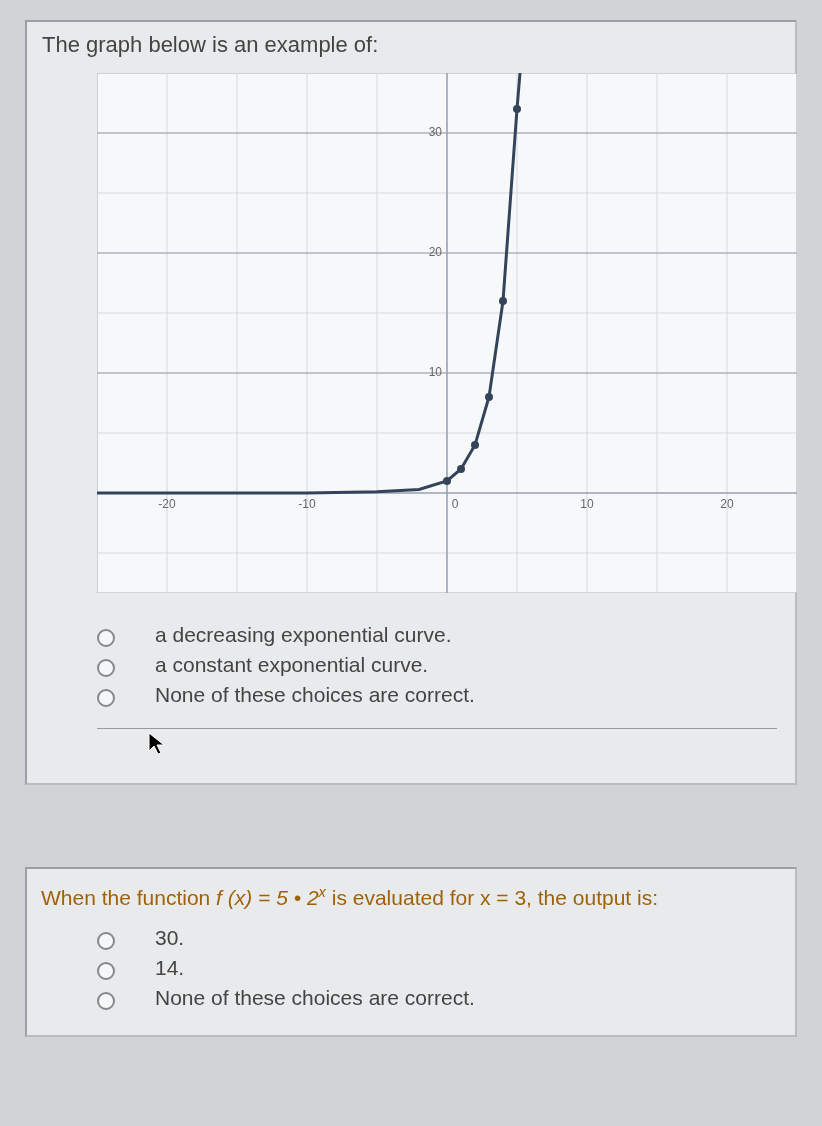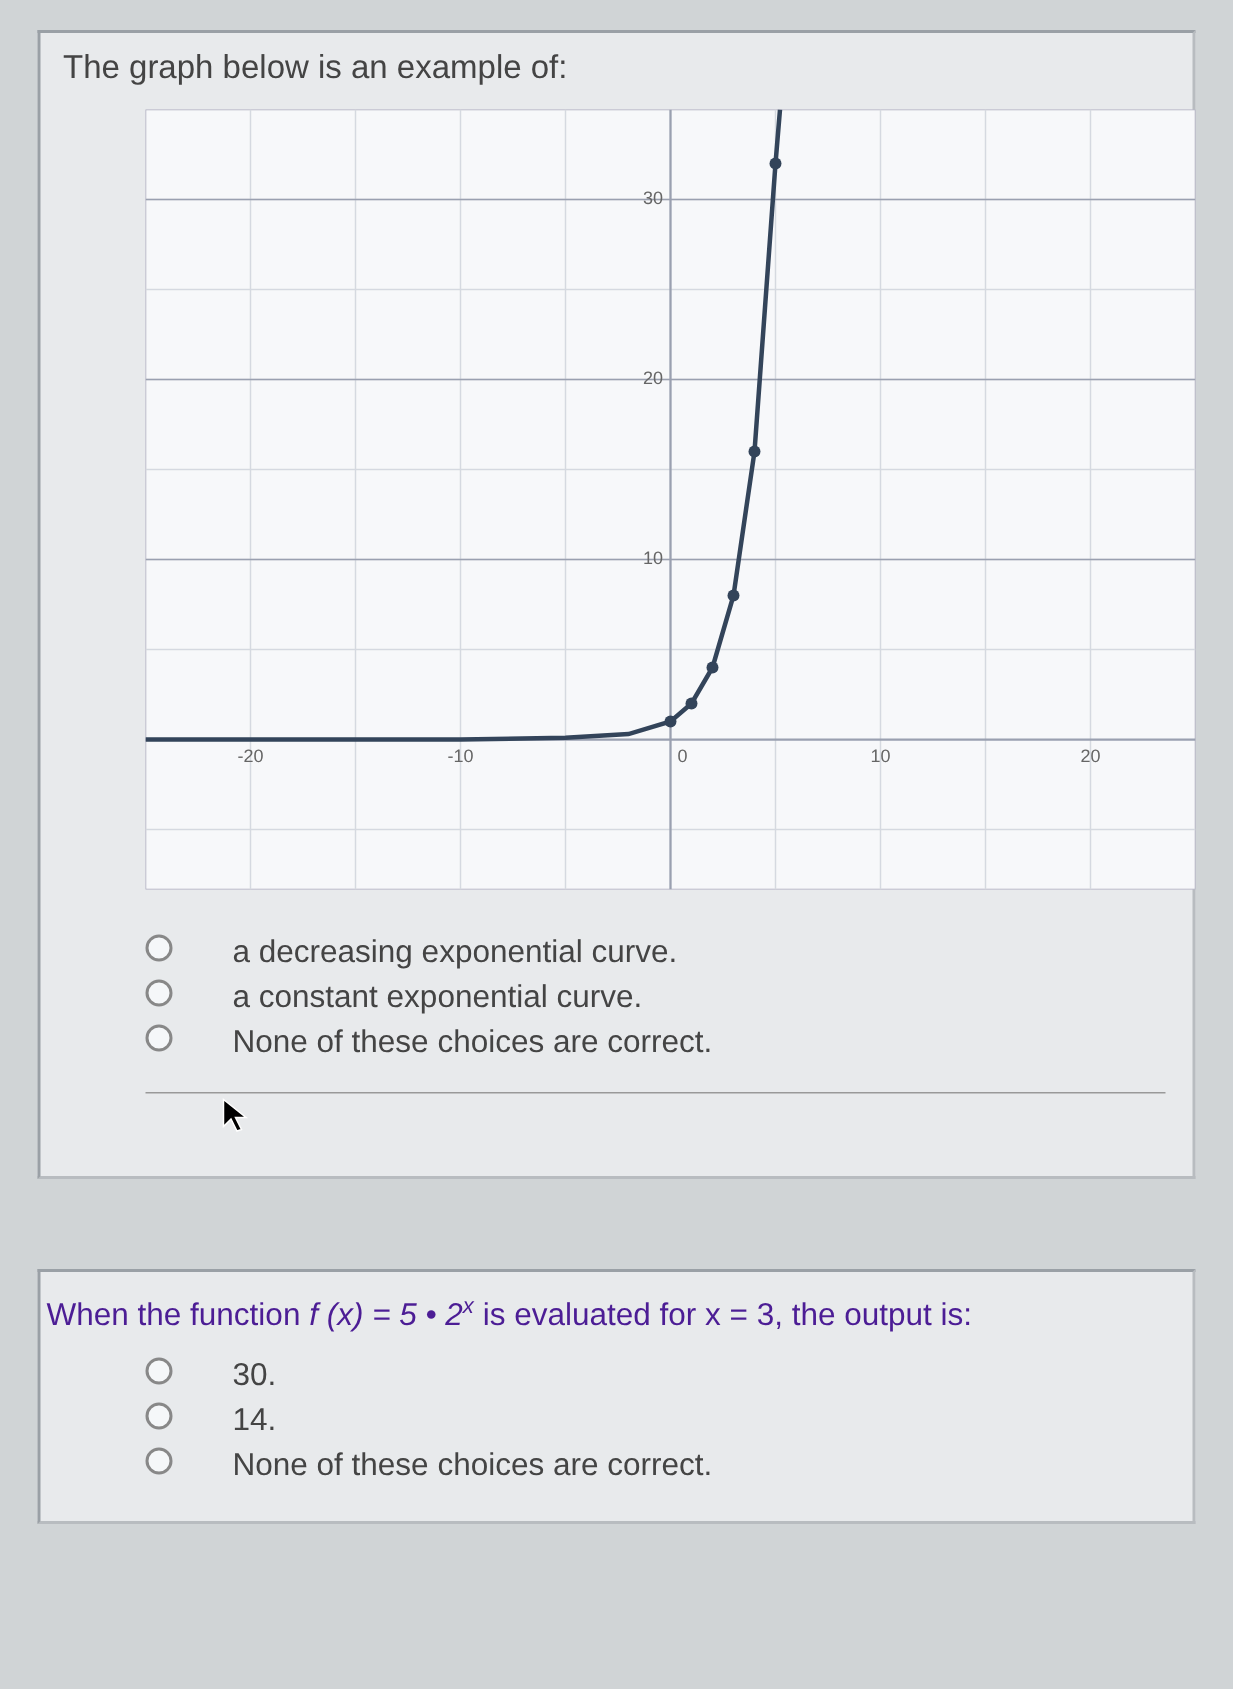--- a/index.html
+++ b/index.html
@@ -12,21 +12,21 @@
     color: #333;
   }
   .page {
     padding: 20px 25px;
   }
   .question-block {
     background: #e8eaec;
     border: 2px solid #b8bcc0;
     border-left: 2px solid #9aa0a6;
     border-top: 2px solid #9aa0a6;
-    margin-bottom: 60px;
+    margin-bottom: 82px;
     padding-bottom: 15px;
   }
   .question-text {
     font-size: 22px;
     color: #444;
     padding: 10px 15px 15px 15px;
     font-weight: 500;
   }
   .chart-container {
     margin: 0 auto;
@@ -40,21 +40,21 @@
     height: 100%;
   }
   .choices {
     margin: 30px 0 10px 70px;
     padding-bottom: 15px;
     border-bottom: 1px solid #999;
     width: 680px;
   }
   .choice-row {
     display: flex;
-    align-items: flex-start;
+    align-items: flex-end;
     margin: 6px 0;
   }
   .radio {
     width: 18px;
     height: 18px;
     border: 2px solid #888;
     border-radius: 50%;
     margin-right: 40px;
     background: #f5f7f9;
     flex-shrink: 0;
@@ -65,22 +65,22 @@
   }
   .cursor {
     position: relative;
     left: 120px;
     top: -8px;
     width: 20px;
     height: 25px;
   }
   .q2-text {
     font-size: 21px;
-    color: #4c1d95;
-    padding: 15px 20px 10px 4px;
+    color: #a16207;
+    padding: 15px 20px 10px 14px;
   }
   sup { font-size: 0.7em; }
   .choices2 {
     margin: 5px 0 10px 70px;
     width: 680px;
   }
 </style>
 </head>
 <body>
 

